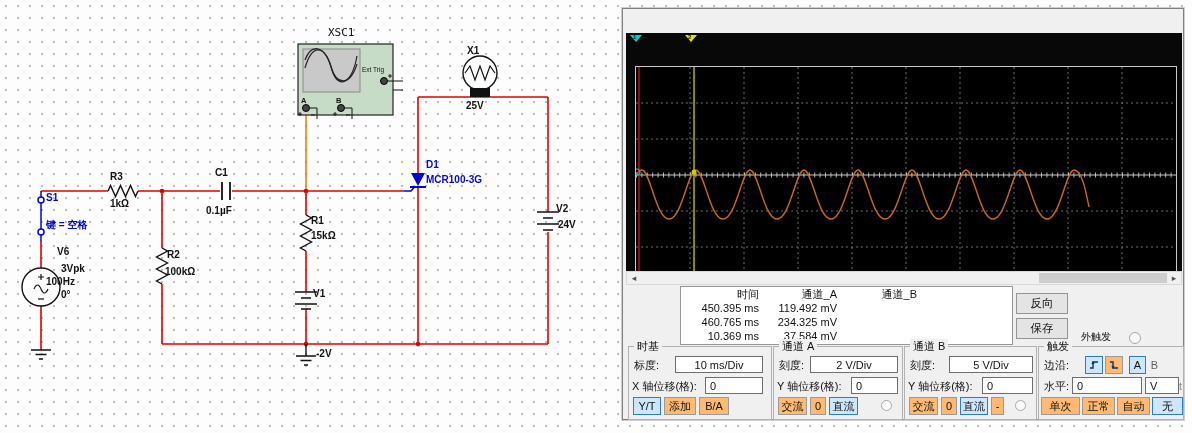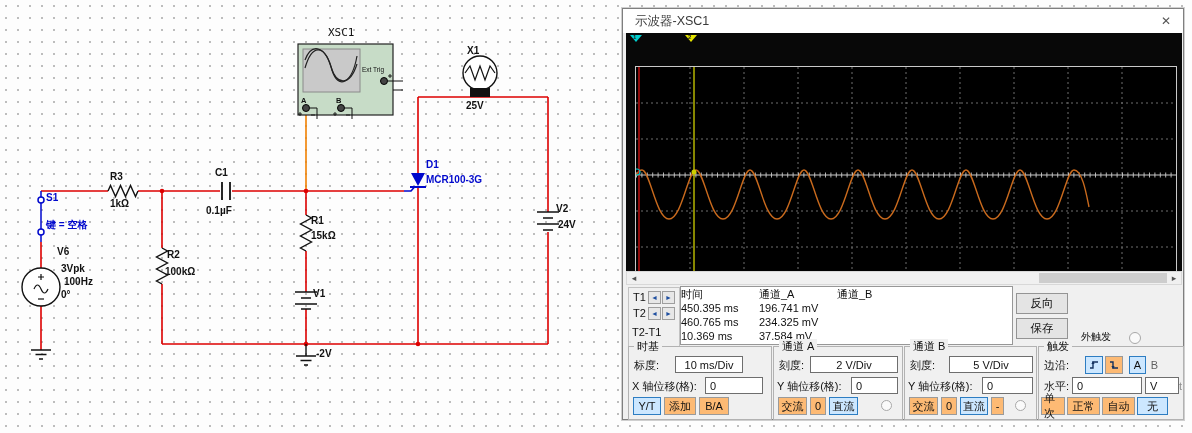--- a/index.html
+++ b/index.html
@@ -30,21 +30,21 @@
   #hscroll{position:absolute;left:3px;top:262px;width:556px;height:14px;background:#f0f0f0;border:1px solid #d8d8d8;box-sizing:border-box;}
   .sarrow{position:absolute;top:0;width:14px;height:12px;font-size:9px;line-height:12px;text-align:center;color:#505050;}
   #sthumb{position:absolute;left:412px;top:1px;width:128px;height:10px;background:#cdcdcd;}
   
   #tblock{position:absolute;left:5px;top:278px;width:50px;height:58px;border:1px solid #c2c2c2;}
   .tlab{position:absolute;font-size:11px;color:#111;}
   .abtn{position:absolute;width:13px;height:13px;background:#e7e7e7;border:1px solid #9e9e9e;box-sizing:border-box;
     font-size:7px;line-height:11px;text-align:center;color:#1f4fa0;}
   #mtable{position:absolute;left:57px;top:277px;width:333px;height:59px;background:#fff;border:1px solid #979797;box-sizing:border-box;
     display:grid;grid-template-columns:78px 78px 80px 1fr;grid-template-rows:15px 14px 14px 14px;font-size:11px;color:#101010;}
-  #mtable div{text-align:left;white-space:nowrap;}
+  #mtable div{text-align:right;white-space:nowrap;}
   #mtable .hd{font-weight:normal;}
   .pbtn{position:absolute;width:52px;height:21px;background:#e4e4e4;border:1px solid #949494;box-sizing:border-box;
     font-size:11.5px;display:flex;align-items:center;justify-content:center;color:#111;}
   #ext-label{position:absolute;left:458px;top:321px;font-size:10px;color:#111;text-align:center;}
   .radio{border-radius:50%;background:#fafafa;border:1px solid #a8a8a8;box-sizing:border-box;}
   #ext-radio{position:absolute;left:506px;top:323px;width:12px;height:12px;}
   
   .grp{position:absolute;top:337px;height:72px;border:1px solid #b2b2b2;}
   .gtitle{position:absolute;top:-8px;left:5px;background:#f0f0f0;padding:0 3px;font-size:11px;color:#111;white-space:nowrap;}
   .row{position:absolute;display:flex;align-items:center;gap:3px;height:18px;}
@@ -135,42 +135,38 @@
   <div class="clabel mono" style="left:328px;top:26px;">XSC1</div>
   <div class="clabel tiny" style="left:362px;top:63px;">Ext Trig</div>
   <div class="clabel term" style="left:301px;top:94px;">A</div>
   <div class="clabel term" style="left:336px;top:94px;">B</div>
   <div class="clabel" style="left:467px;top:44px;">X1</div>
   <div class="clabel" style="left:466px;top:99px;">25V</div>
   <div class="clabel blue" style="left:46px;top:191px;">S1</div>
   <div class="clabel blue" style="left:46px;top:218px;">键 = 空格</div>
   <div class="clabel" style="left:57px;top:245px;">V6</div>
   <div class="clabel" style="left:61px;top:262px;">3Vpk</div>
-  <div class="clabel" style="left:64px;top:275px;">100Hz</div>
+  <div class="clabel" style="left:46px;top:275px;">100Hz</div>
   <div class="clabel" style="left:61px;top:288px;">0°</div>
   <div class="clabel" style="left:110px;top:170px;">R3</div>
   <div class="clabel" style="left:110px;top:197px;">1kΩ</div>
   <div class="clabel" style="left:215px;top:166px;">C1</div>
   <div class="clabel" style="left:206px;top:204px;">0.1µF</div>
   <div class="clabel" style="left:167px;top:248px;text-align:right;">R2</div>
   <div class="clabel" style="left:165px;top:265px;">100kΩ</div>
   <div class="clabel" style="left:311px;top:214px;">R1</div>
   <div class="clabel" style="left:311px;top:229px;">15kΩ</div>
   <div class="clabel" style="left:313px;top:287px;">V1</div>
   <div class="clabel" style="left:316px;top:303px;margin-top:44px;">-2V</div>
   <div class="clabel blue" style="left:426px;top:158px;">D1</div>
   <div class="clabel blue" style="left:426px;top:173px;">MCR100-3G</div>
   <div class="clabel" style="left:556px;top:202px;">V2</div>
   <div class="clabel" style="left:558px;top:218px;">24V</div>
 
   <div id="scope">
-    <div id="titlebar">
-      <span class="t">示波器-XSC1</span>
-      <span id="close-x">✕</span>
-    </div>
 
     <div id="bezel">
       <div id="plot">
         <svg id="plot-svg" width="540" height="216">
             <line x1="54" y1="0" x2="54" y2="216" stroke="#6f6f6f" stroke-width="1" stroke-dasharray="2 3"></line>
             <line x1="108" y1="0" x2="108" y2="216" stroke="#6f6f6f" stroke-width="1" stroke-dasharray="2 3"></line>
             <line x1="162" y1="0" x2="162" y2="216" stroke="#6f6f6f" stroke-width="1" stroke-dasharray="2 3"></line>
             <line x1="216" y1="0" x2="216" y2="216" stroke="#6f6f6f" stroke-width="1" stroke-dasharray="2 3"></line>
             <line x1="270" y1="0" x2="270" y2="216" stroke="#6f6f6f" stroke-width="1" stroke-dasharray="2 3"></line>
             <line x1="324" y1="0" x2="324" y2="216" stroke="#6f6f6f" stroke-width="1" stroke-dasharray="2 3"></line>
@@ -197,58 +193,49 @@
     <div id="cur2" class="cursor-tri" style="left: 62px;">
         <span>2</span>
       </div>
 
     <div id="hscroll">
       <div class="sarrow" style="left:0;">◂</div>
       <div class="sarrow" style="right:0;">▸</div>
       <div id="sthumb"></div>
     </div>
 
-    <div id="tblock">
-      <span class="tlab" style="left:4px;top:3px;position:absolute;">T1</span>
-      <div class="abtn" style="left:19px;top:3px;">◄</div>
-      <div class="abtn" style="left:33px;top:3px;">►</div>
-      <span class="tlab" style="left:4px;top:19px;position:absolute;">T2</span>
-      <div class="abtn" style="left:19px;top:19px;">◄</div>
-      <div class="abtn" style="left:33px;top:19px;">►</div>
-      <span class="tlab" style="left:3px;top:38px;position:absolute;">T2-T1</span>
-    </div>
 
     <div id="mtable">
       <div class="hd">时间</div>
       <div class="hd">通道_A</div>
       <div class="hd">通道_B</div>
       <div></div>
       <div>450.395 ms</div>
-      <div>196.741 mV</div>
+      <div>119.492 mV</div>
       <div></div>
       <div></div>
       <div>460.765 ms</div>
       <div>234.325 mV</div>
       <div></div>
       <div></div>
       <div>10.369 ms</div>
       <div>37.584 mV</div>
       <div></div>
       <div></div>
     </div>
 
     <div class="pbtn" style="left:393px;top:284px;">反向</div>
     <div class="pbtn" style="left:393px;top:309px;font-family:Liberation Serif, serif;">保存</div>
     <span id="ext-label">外触发</span>
     <div id="ext-radio" class="radio"></div>
 
     <div class="grp" style="left:5px;width:142px;">
       <span class="gtitle">时基</span>
       <span class="lab" style="position:absolute;left:5px;top:11px;">标度:</span>
-      <div class="tbox ctr" style="left:46px;top:9px;width:68px;">10 ms/Div</div>
+      <div class="tbox ctr" style="left:46px;top:9px;width:88px;">10 ms/Div</div>
       <span class="lab" style="position:absolute;left:3px;top:32px;">X 轴位移(格):</span>
       <div class="tbox" style="left:76px;top:30px;width:58px;">0</div>
       <div class="row" style="left:4px;top:50px;">
         <div class="tbtn sel" style="width:28px;">Y/T</div>
         <div class="tbtn" style="width:32px;">添加</div>
         <div class="tbtn" style="width:30px;">B/A</div>
         <div class="tbtn" style="width:14px;margin-left:48px;">A/B</div>
       </div>
     </div>
 
@@ -299,20 +286,20 @@
         </div>
         <div style="width:2px;"></div>
         <div class="tbtn sel" style="width:17px;">A</div>
         <div class="tbtn flatb" style="width:13px;">B</div>
         <div class="tbtn flat" style="width:22px;margin-top:41px;">Ext</div>
       </div>
       <span class="lab" style="position:absolute;left:5px;top:32px;">水平:</span>
       <div class="tbox" style="left:33px;top:30px;width:70px;">0</div>
       <div class="tbox" style="left:106px;top:30px;width:34px;">V</div>
       <div class="row" style="left:2px;top:50px;gap:2px;">
-        <div class="tbtn" style="width:24px;">单次</div>
+        <div class="tbtn" style="width:39px;">单次</div>
         <div class="tbtn" style="width:33px;">正常</div>
         <div class="tbtn" style="width:33px;text-align:right;">自动</div>
         <div class="tbtn sel" style="width:31px;">无</div>
       </div>
     </div>
   </div>
 </div>
 
 </body></html>

